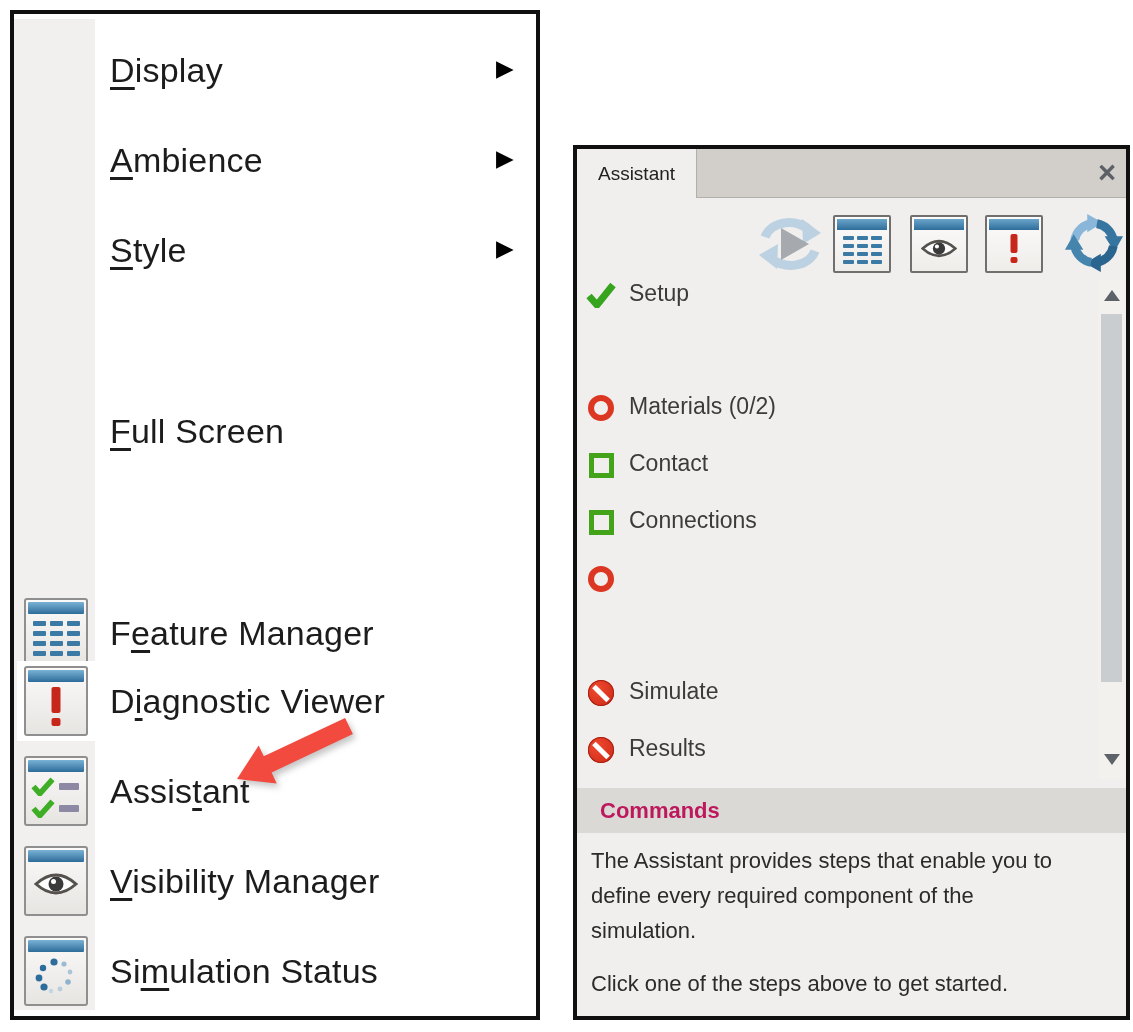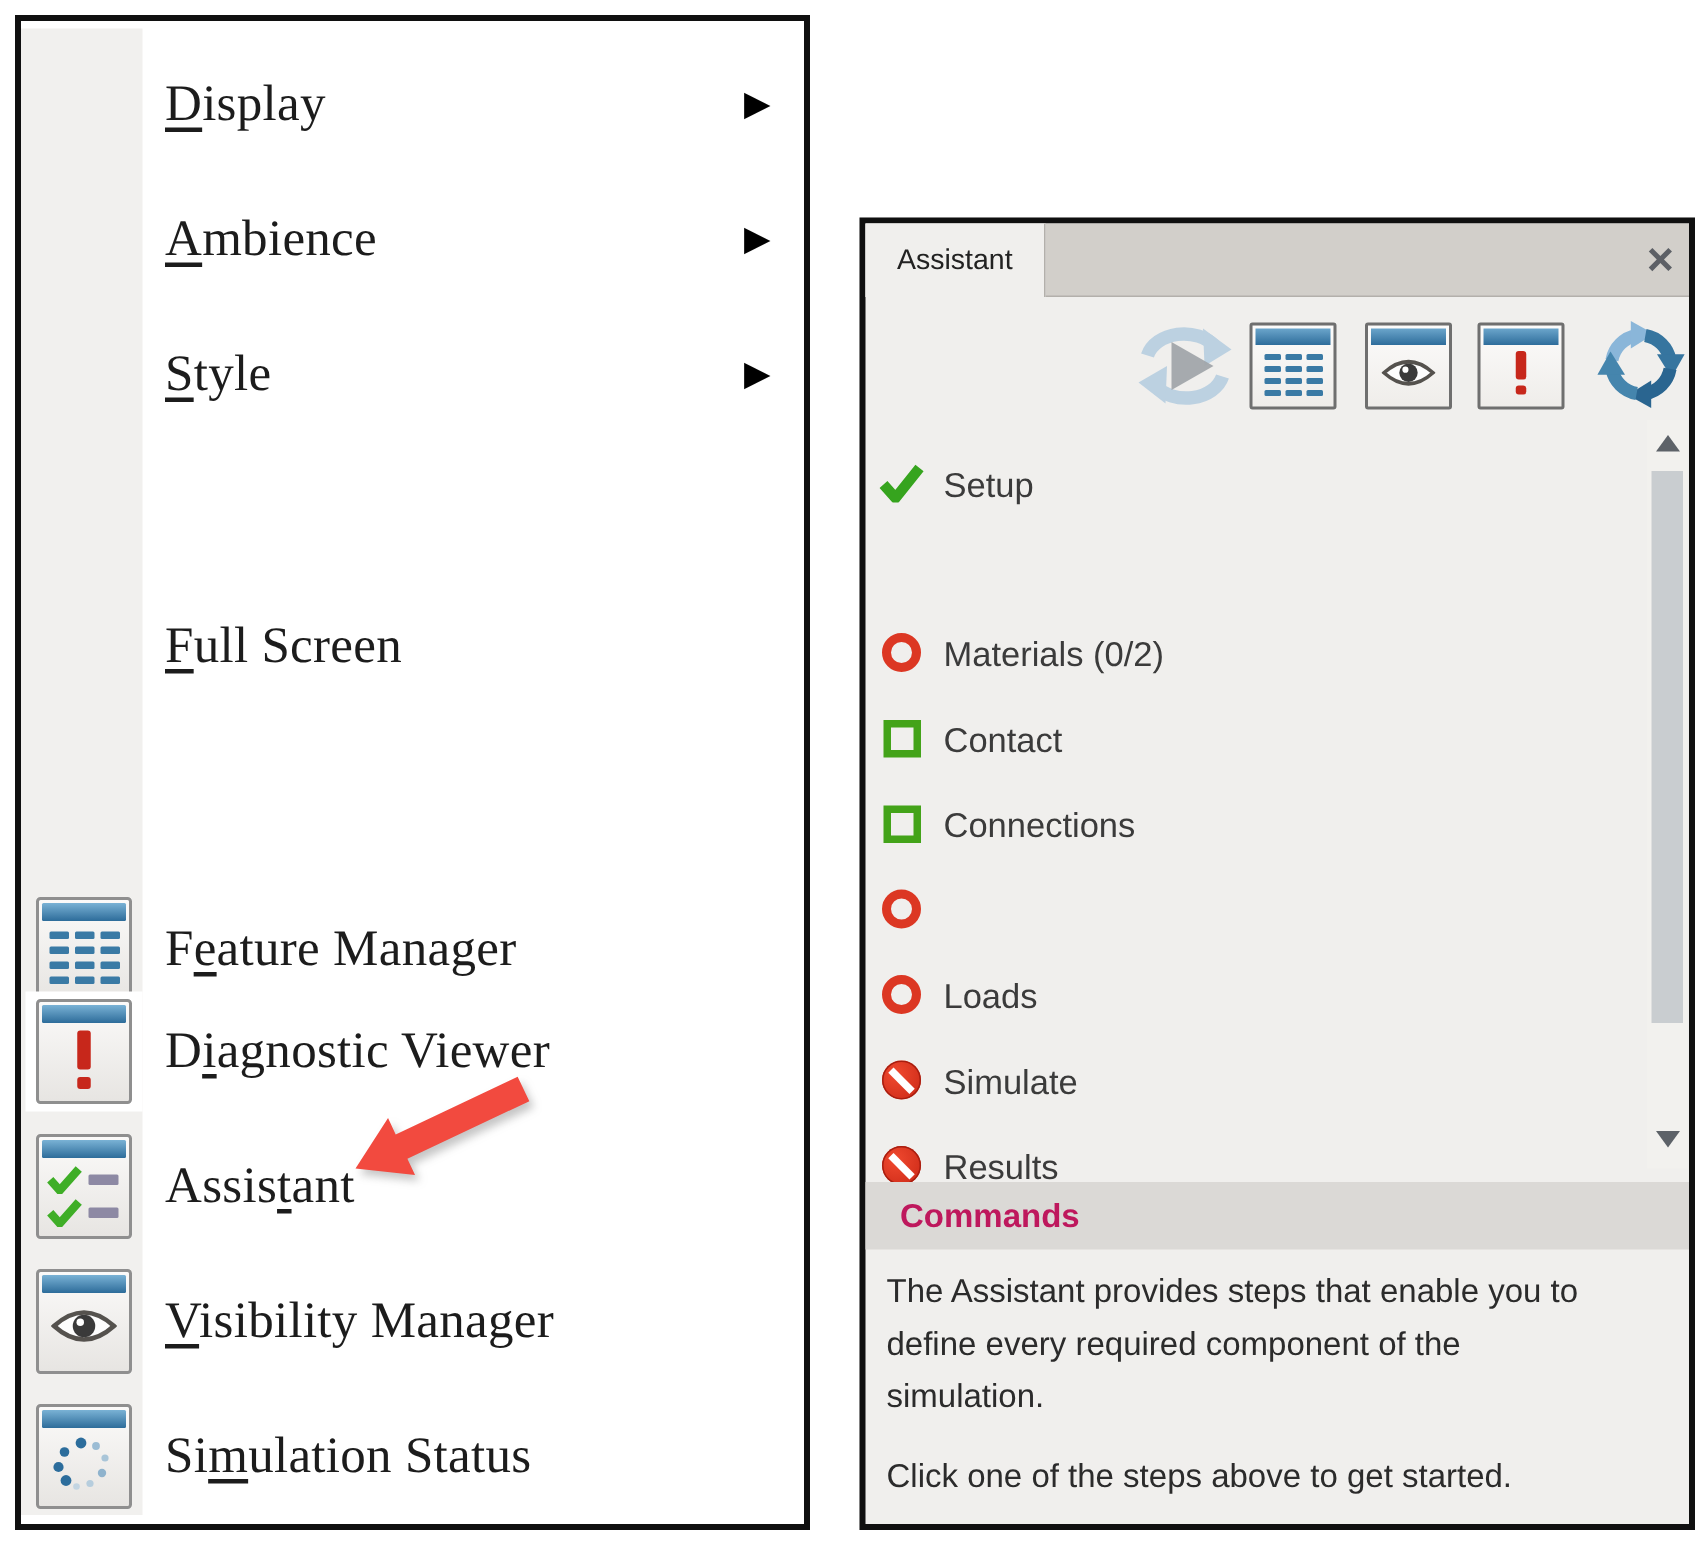--- a/index.html
+++ b/index.html
@@ -1,20 +1,20 @@
 <!DOCTYPE html>
 <html><head>
 <meta charset="utf-8">
 <style>
   html,body{margin:0;padding:0;background:#ffffff;font-family:"Liberation Sans",sans-serif;}
   #stage{position:relative;width:1133px;height:1032px;background:#fff;overflow:hidden;}
 
   
   #menu{position:absolute;left:10px;top:10px;width:530px;height:1010px;
-        border:4px solid #101010;background:#ffffff;box-sizing:border-box;font-family:Liberation Serif, serif;}
+        border:4px solid #101010;background:#ffffff;box-sizing:border-box;}
   #menu .gutter{position:absolute;left:0;top:5px;bottom:6px;width:81px;background:#f1f0ee;}
   .mi{position:absolute;left:0;width:100%;height:80px;display:flex;align-items:center;}
   .mi-label{position:absolute;left:96px;font-size:34px;color:#1c1c1c;white-space:nowrap;letter-spacing:.2px;}
   .mn{text-decoration:underline;text-underline-offset:5px;text-decoration-thickness:2.5px;}
   .mi-sub{position:absolute;left:482px;font-size:23px;color:#000;top:50%;transform:translateY(-54%);}
   .icon-hl{position:absolute;left:3px;top:0px;width:78px;height:80px;background:#ffffff;}
 
   
   .win{position:absolute;left:10px;top:5px;width:64px;height:70px;box-sizing:border-box;
        border:2px solid #8f8f8f;border-radius:3px;background:linear-gradient(180deg,#fbfaf9,#e7e5e2);}
@@ -45,21 +45,21 @@
   
   .tool-btn{position:absolute;width:58px;height:58px;box-sizing:border-box;border:2px solid #6f6f6f;border-radius:2px;
             background:linear-gradient(180deg,#fcfbfa,#efedea);}
   .tbar{position:absolute;left:2px;right:2px;top:2px;height:11px;background:linear-gradient(180deg,#6ba5cb,#2e6d9b);}
   .feat-rows.small{left:8px;top:19px;grid-template-columns:repeat(3,11px);grid-auto-rows:4px;gap:4px 3px;}
   .excl.small{top:17px;width:7px;height:19px;}
   .excl-dot.small{top:40px;width:7px;height:6px;}
   .eye-wrap.small{top:20px;}
 
   
-  .step{position:absolute;left:6px;width:505px;height:57px;display:flex;align-items:flex-end;gap:12px;padding-left:2px;box-sizing:border-box;}
+  .step{position:absolute;left:6px;width:505px;height:57px;display:flex;align-items:flex-start;gap:12px;padding-left:2px;box-sizing:border-box;}
   .s-ic{width:32px;height:30px;display:flex;align-items:center;justify-content:center;flex:0 0 32px;}
   .s-label{font-size:23px;color:#3b3b3b;white-space:nowrap;}
   .ring{width:26px;height:26px;box-sizing:border-box;border:6px solid #dc3723;border-radius:50%;display:inline-block;}
   .sq{width:25px;height:25px;box-sizing:border-box;border:5px solid #43a319;display:inline-block;background:#f0efed;}
   .ban{position:relative;width:26px;height:26px;border-radius:50%;display:inline-block;
        background:radial-gradient(circle at 35% 35%,#f0492f,#c92715);box-shadow:inset 0 0 0 1px #a81e10;}
   .ban:after{content:"";position:absolute;left:3px;top:10.5px;width:20px;height:5px;background:#fff;transform:rotate(45deg);}
 
   
   .sbar{position:absolute;left:521px;top:131px;width:27px;height:499px;background:#f2f1ee;}
@@ -286,26 +286,20 @@
       <span class="s-ic">
           <span class="sq"></span>
         </span>
       <span class="s-label">Connections</span>
     </div>
     <div class="step" style="top:415px">
       <span class="s-ic">
           <span class="ring"></span>
         </span>
     </div>
-    <div class="step" style="top:472px">
-      <span class="s-ic">
-          <span class="ring"></span>
-        </span>
-      <span class="s-label">Loads</span>
-    </div>
     <div class="step" style="top:529px">
       <span class="s-ic">
           <span class="ban"></span>
         </span>
       <span class="s-label">Simulate</span>
     </div>
     <div class="step" style="top:586px">
       <span class="s-ic">
           <span class="ban"></span>
         </span>

